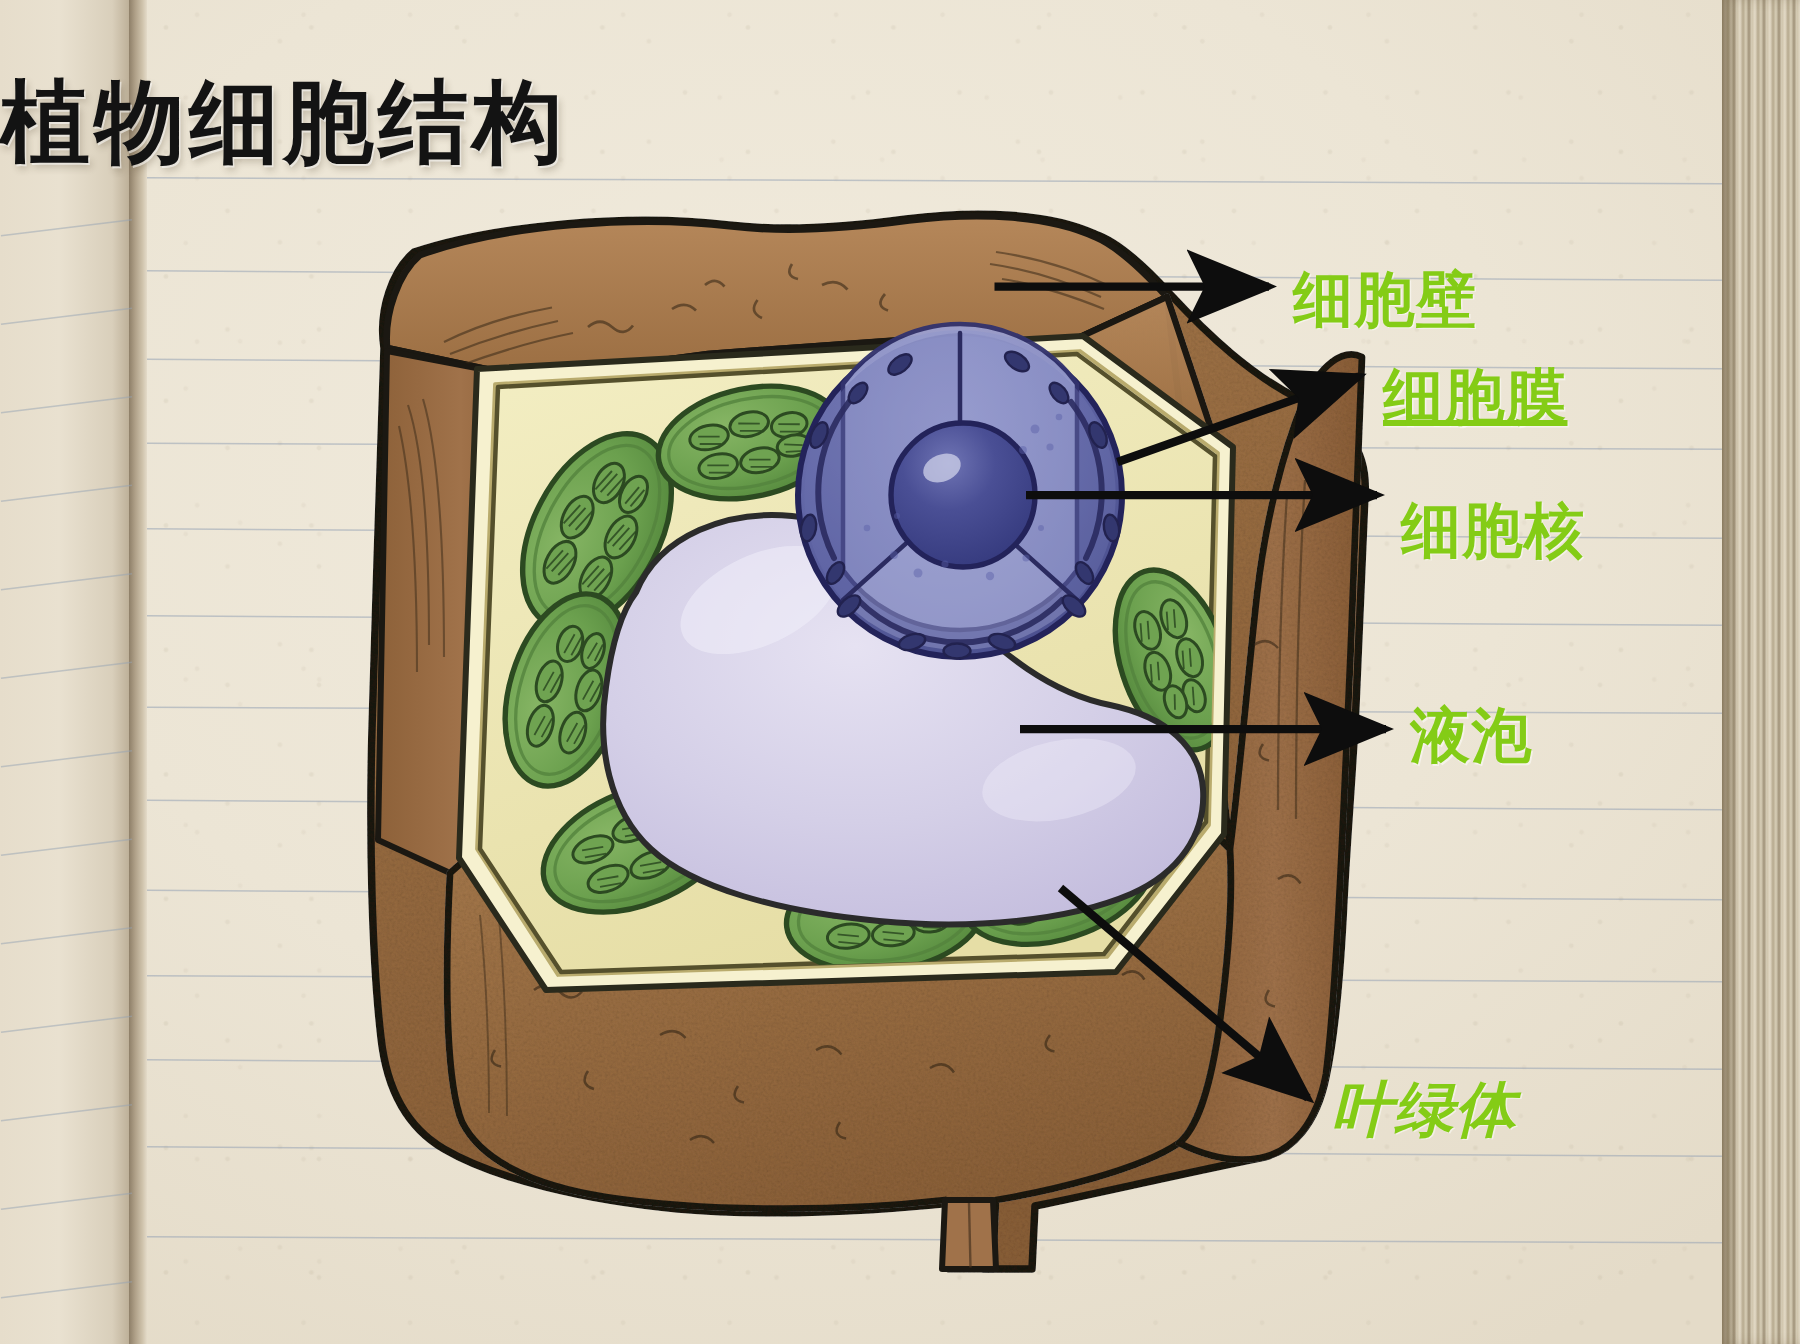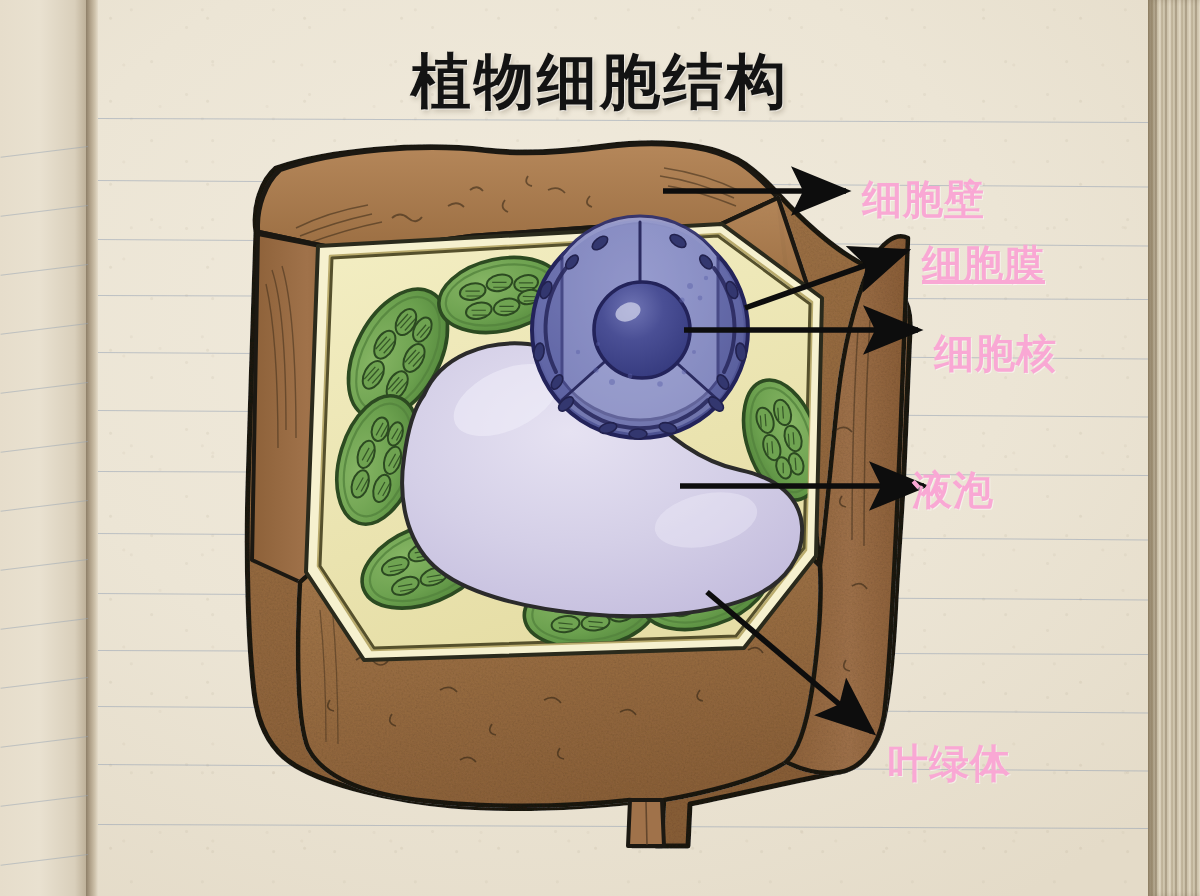--- a/index.html
+++ b/index.html
@@ -50,31 +50,31 @@
   .corner-tr{position:absolute;right:0;top:0;width:18px;height:30px;background:#3d5c46;}
   .corner-br{position:absolute;right:0;bottom:0;width:16px;height:26px;background:#3d5c46;}
 
   
   .rules{position:absolute;inset:0;pointer-events:none;}
   .rule{position:absolute;height:1px;background:#96a3b4;opacity:.55;}
   .rule.l{left:0;width:88px;background:#8d9aab;opacity:.5;}
 
   
   .title{
-    position:absolute;left:0;right:0;top:42px;text-align:center;
+    position:absolute;left:0;right:0;top:42px;
     font-size:60px;font-weight:bold;color:#131313;letter-spacing:3px;
     text-shadow:1px 1px 0 rgba(255,255,255,.55), 2px 3px 5px rgba(60,45,25,.22);
   }
 
   
   .illus{position:absolute;left:0;top:0;width:1200px;height:896px;}
 
   
   .label{
-    position:absolute;font-size:40px;font-weight:bold;color:#f9a8d4;
+    position:absolute;font-size:40px;font-weight:bold;color:#84cc16;
     white-space:nowrap;letter-spacing:1px;
     text-shadow:1px 1px 0 rgba(255,255,255,.5);
   }
 </style>
 </head>
 <body>
 
 <div id="stage">
 
   <div class="page-bg"></div>
@@ -555,17 +555,17 @@
         <path d="M684,330 L918,330" marker-end="url(#arrowHead)" stroke-linecap="butt"></path>
         <path d="M680,486 L924,486" marker-end="url(#arrowHead)" stroke-linecap="butt"></path>
         <path d="M707,592 L872,732" marker-end="url(#arrowHead)" stroke-linecap="butt"></path>
       </g>
   </svg>
 
   <div id="labels">
       <div class="label" style="left: 862px; top: 172px;">细胞壁</div>
       <div class="label" style="left: 922px; top: 237px; text-decoration: underline;">细胞膜</div>
       <div class="label" style="left: 934px; top: 326px;">细胞核</div>
-      <div class="label" style="left: 912px; top: 463px;">液泡</div>
-      <div class="label" style="left: 888px; top: 736px;">叶绿体</div>
+      <div class="label" style="left: 940px; top: 463px;">液泡</div>
+      <div class="label" style="left: 888px; top: 712px; font-style: italic;">叶绿体</div>
     </div>
 
 </div>
 
 </body></html>

